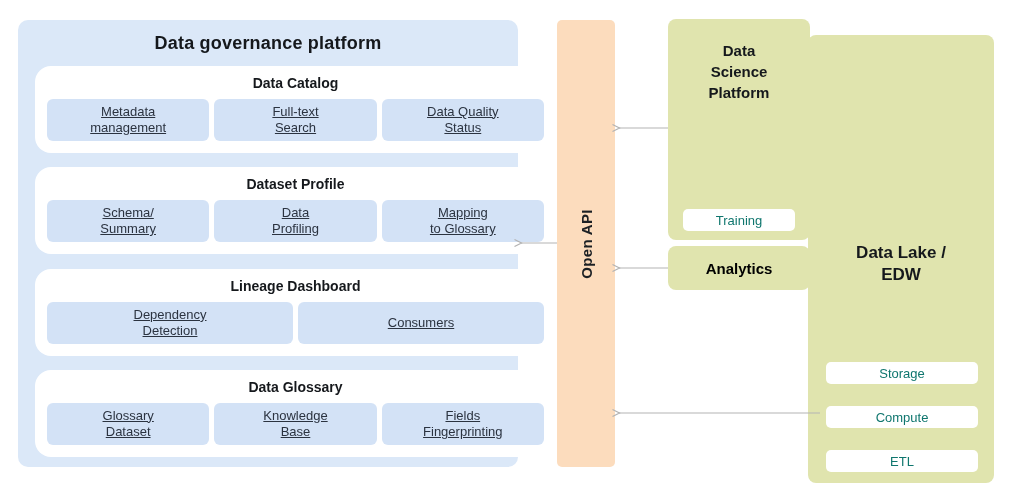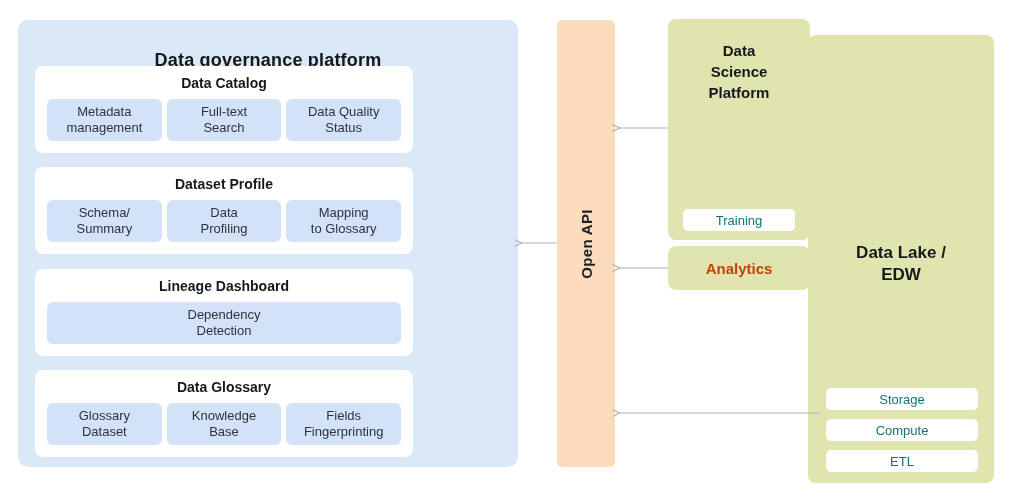--- a/index.html
+++ b/index.html
@@ -25,27 +25,26 @@
     border-radius: 10px;
   }
   .gov-title {
     position: absolute;
     top: 13px; left: 0; width: 100%;
     text-align: center;
     font-size: 18px;
     font-weight: bold;
     color: #15181c;
     letter-spacing: 0.2px;
-    margin-top: 17px;
   }
   .gov-section {
     position: absolute;
-    left: 17px; width: 378px; height: 87px;
+    left: 17px; width: 521px; height: 87px;
     background: #ffffff;
-    border-radius: 8px;
+    border-radius: 16px;
     display: flex;
     flex-direction: column;
   }
   .sec-title {
     padding-top: 9px;
     text-align: center;
     font-size: 14px;
     font-weight: bold;
     color: #15181c;
   }
@@ -60,20 +59,21 @@
     background: #d3e2f6;
     border-radius: 6px;
     display: flex;
     align-items: center;
     justify-content: center;
     text-align: center;
     font-size: 13px;
     line-height: 1.25;
     color: #2b3340;
     white-space: pre-line;
+    text-decoration: underline;
   }
 
   
   .openapi-bar {
     position: absolute;
     left: 557px; top: 20px;
     width: 58px; height: 447px;
     background: #fcdcbd;
     border-radius: 5px;
   }
@@ -123,34 +123,34 @@
     color: #0f766e;
   }
   .analytics-box {
     left: 668px; top: 246px;
     width: 142px; height: 44px;
     display: flex;
     align-items: center;
     justify-content: center;
     font-size: 15px;
     font-weight: bold;
-    color: #c2410c;
+    color: #000000;
   }
   .lake-panel { left: 808px; top: 19px; width: 186px; height: 448px; margin-top: 16px; }
   .lake-title {
     position: absolute;
     top: 207px; left: 0; width: 100%;
     text-align: center;
     font-size: 17px;
     font-weight: bold;
     line-height: 1.3;
     color: #15181c;
     white-space: pre-line;
   }
-  .lake-panel .pill-stack { left: 18px; right: 16px; bottom: 11px; gap: 9px; }
+  .lake-panel .pill-stack { left: 18px; right: 16px; bottom: 11px; gap: 22px; }
 
   
   .arrows {
     position: absolute;
     left: 0; top: 0;
     width: 1024px; height: 488px;
     pointer-events: none;
   }
   .arrows line { stroke: #b3b3b3; stroke-width: 1.2; }
 </style>
@@ -184,20 +184,21 @@
         <div class="gov-item">Mapping
 to Glossary</div>
       </div>
     </div>
 
     <div class="gov-section" style="top:249px">
       <div class="sec-title">Lineage Dashboard</div>
       <div class="sec-items">
         <div class="gov-item">Dependency
 Detection</div>
+        <div class="gov-item">Consumers</div>
       </div>
     </div>
 
     <div class="gov-section" style="top:350px">
       <div class="sec-title">Data Glossary</div>
       <div class="sec-items">
         <div class="gov-item">Glossary
 Dataset</div>
         <div class="gov-item">Knowledge
 Base</div>

